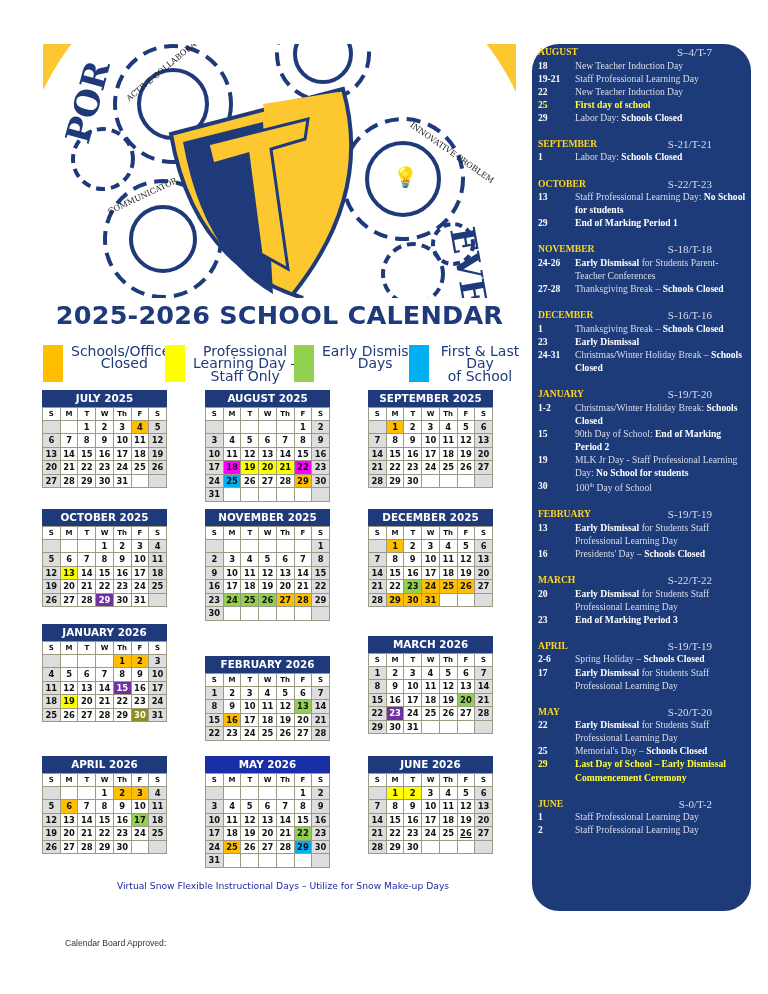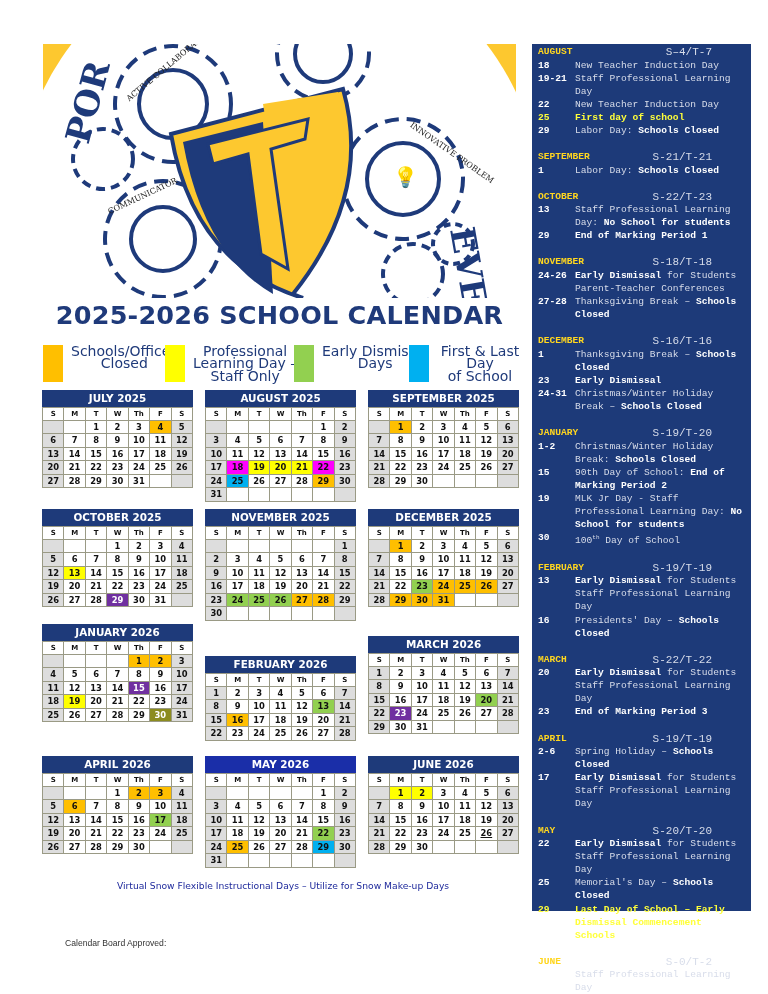--- a/index.html
+++ b/index.html
@@ -11,42 +11,42 @@
 
   .page-title { position: absolute; left: 43px; top: 300px; width: 473px; text-align: center; font-family: "DejaVu Sans", sans-serif; font-weight: bold; font-size: 25.5px; color: #1f3a7a; letter-spacing: 0.2px; white-space: nowrap; }
 
   
   .legend { position: absolute; left: 43px; top: 345px; width: 480px; height: 42px; }
   .legend-item { position: absolute; top: 0; display: flex; }
   .legend-swatch { width: 20px; height: 37px; margin-right: 8px; flex: none; }
   .legend-label { font-family: "DejaVu Sans", sans-serif; font-size: 14px; font-weight: normal; color: #1f3a7a; line-height: 12.3px; text-align: center; }
 
   
-  .cal { position: absolute; width: 151px; background: #fff; }
+  .cal { position: absolute; width: 125px; background: #fff; }
   .cal-head { height: 17px; background: #1e3a7a; color: #fff; font-weight: bold; font-size: 10.4px; text-align: center; line-height: 17px; font-family: "DejaVu Sans", sans-serif; }
   .cal-head.may { background: #1a2ea8; }
   .cal-grid { display: grid; grid-template-columns: repeat(7, 1fr); border-left: 1px solid #9a9a85; border-top: 1px solid #9a9a85; }
   .cal-dow, .cal-day { border-right: 1px solid #9a9a85; border-bottom: 1px solid #9a9a85; text-align: center; font-family: "DejaVu Sans", sans-serif; font-weight: bold; color: #111; }
   .cal-dow { height: 12.5px; font-size: 7px; line-height: 12px; background: #ffffff; }
   .cal-day { height: 13.6px; font-size: 8.4px; line-height: 13px; background: #ffffff; }
   .cal-day.we { background: #dddddd; }
   .cal-day.c-orange { background: #ffbf00; }
   .cal-day.c-yellow { background: #ffff00; }
   .cal-day.c-green  { background: #92d050; }
   .cal-day.c-blue   { background: #00b0f0; }
   .cal-day.c-magenta{ background: #ff00ff; }
   .cal-day.c-purple { background: #7030a0; color: #fff; }
   .cal-day.c-olive  { background: #8c8c1f; color: #fff; }
   .cal-day.ul span { text-decoration: underline; }
 
   .snow-note { position: absolute; left: 43px; top: 880px; width: 480px; text-align: center; font-family: "DejaVu Sans", sans-serif; font-weight: normal; font-size: 9.2px; color: #1f2a9c; }
   .approved { position: absolute; left: 45px; top: 938px; font-family: Liberation Sans, sans-serif; font-size: 8.6px; color: #333; margin-left: 20px; }
 
   
-  .sidebar { position: absolute; left: 532px; top: 44px; width: 219px; height: 867px; background: #1d3a79; padding: 2px 5px 0 6px; color: #d8ddea; font-family: Liberation Mono, monospace; }
+  .sidebar { position: absolute; left: 532px; top: 44px; width: 219px; height: 867px; background: #1d3a79; padding: 2px 5px 0 6px; color: #d8ddea; font-family: Liberation Serif, serif; border-radius: 27px; }
   .month-block { margin-bottom: 14px; }
   .month-row { display: flex; justify-content: space-between; height: 12.5px; line-height: 12.5px; }
   .month-name { color: #ffd61f; font-weight: bold; font-size: 9.6px; }
   .month-count { color: #d8ddea; font-size: 11px; padding-right: 34px; }
   .ev { display: flex; font-size: 9.6px; line-height: 13.1px; }
   .ev-date { width: 37px; flex: none; font-weight: bold; color: #ffffff; }
   .ev-text { flex: 1; color: #d8ddea; }
   .ev-text b { color: #ffffff; font-weight: bold; }
   .ev.hl .ev-date, .ev.hl .ev-text, .ev.hl .ev-text b { color: #ffff3a; font-weight: bold; }
   sup { font-size: 6px; }
@@ -858,21 +858,21 @@
       <div class="ev">
         <span class="ev-date">22</span>
         <span class="ev-text"><b>Early Dismissal</b> for Students Staff Professional Learning Day</span>
       </div>
       <div class="ev">
         <span class="ev-date">25</span>
         <span class="ev-text">Memorial's Day – <b>Schools Closed</b></span>
       </div>
       <div class="ev hl">
         <span class="ev-date">29</span>
-        <span class="ev-text">Last Day of School – Early Dismissal Commencement  Schools</span>
+        <span class="ev-text">Last Day of School – Early Dismissal Commencement  Ceremony</span>
       </div>
     </div>
     <div class="month-block">
       <div class="month-row">
         <span class="month-name">JUNE</span>
         <span class="month-count">S-0/T-2</span>
       </div>
       <div class="ev">
         <span class="ev-date">1</span>
         <span class="ev-text">Staff Professional Learning Day</span>

